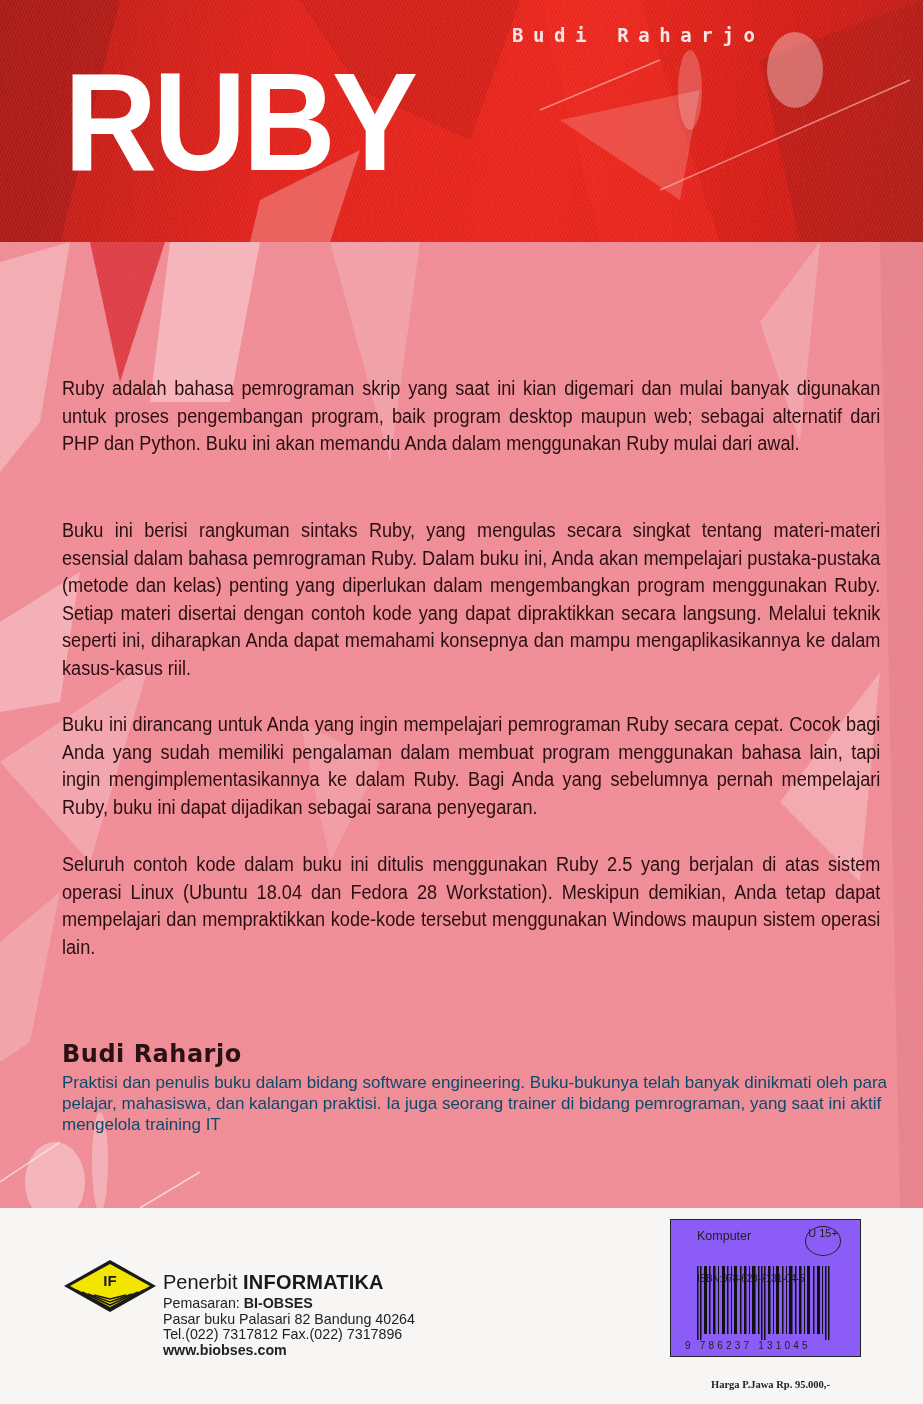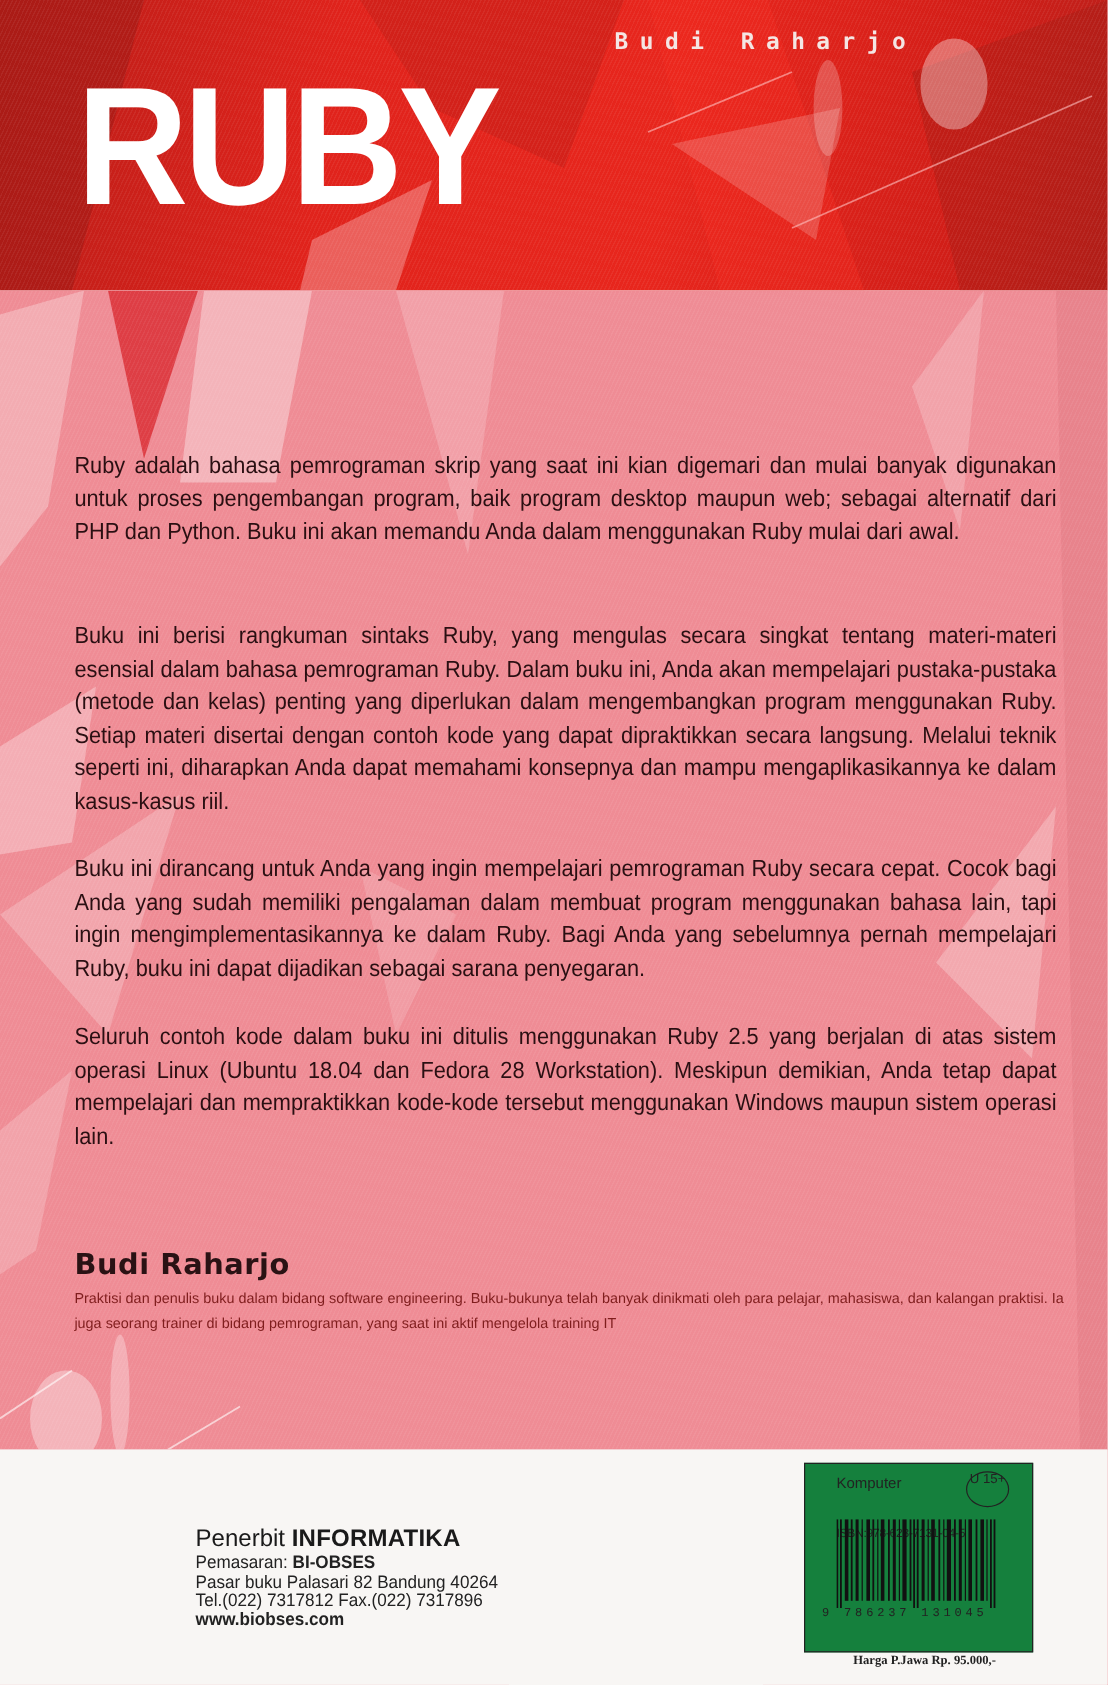--- a/index.html
+++ b/index.html
@@ -19,35 +19,35 @@
   .subtitle{position:absolute;left:76px;top:186px;color:#fbe8e6;font-family:"Liberation Sans",sans-serif;font-weight:bold;font-size:19px;letter-spacing:-0.6px;white-space:nowrap;}
 
   .blurb{position:absolute;left:62px;width:818px;color:#2a0f12;font-family:"Liberation Sans",sans-serif;font-size:19.5px;line-height:27.5px;text-align:justify;transform:scaleX(0.93);transform-origin:left top;}
   .blurb p{margin:0;width:880px;}
   .p1{top:375px;}
   .p2{top:517px;}
   .p3{top:711px;}
   .p4{top:851px;}
 
   .bio-name{position:absolute;left:62px;top:1040px;color:#2a1214;font-family:"DejaVu Sans",sans-serif;font-weight:bold;font-size:24px;letter-spacing:0.5px;}
-  .bio-text{position:absolute;left:62px;top:1072px;width:830px;color:#7f1d1d;font-family:"Liberation Sans",sans-serif;font-size:12px;line-height:21px;}
+  .bio-text{position:absolute;left:62px;top:1072px;width:830px;color:#0c4a6e;font-family:"Liberation Sans",sans-serif;font-size:17px;line-height:21px;}
 
   .logo{position:absolute;left:62px;top:1258px;}
   .pub-name{position:absolute;left:163px;top:1271px;color:#1a1a1a;font-family:"Liberation Sans",sans-serif;font-size:20px;white-space:nowrap;text-align:right;}
   .pub-name b{font-weight:bold;letter-spacing:0.2px;}
   .pub-lines{position:absolute;left:163px;top:1295px;color:#222;font-family:"Liberation Sans",sans-serif;font-size:15px;line-height:15.5px;white-space:nowrap;transform:scaleX(0.95);transform-origin:left top;}
   .pub-lines div{margin:0;}
   .pub-lines b{font-weight:bold;}
 
-  .barcode-box{position:absolute;left:670px;top:1219px;width:191px;height:158px;border:1.5px solid #222;background:#15803d;box-sizing:border-box;}
+  .barcode-box{position:absolute;left:670px;top:1219px;width:191px;height:138px;border:1.5px solid #222;background:#8b5cf6;box-sizing:border-box;}
   .bc-cat{position:absolute;left:26px;top:9px;font-size:12.5px;color:#222;}
   .bc-age{position:absolute;left:134px;top:6px;width:36px;height:30px;border:1.3px solid #222;border-radius:50%;font-size:11px;display:flex;align-items:flex-start;justify-content:center;color:#222;box-sizing:border-box;}
   .bc-isbn{position:absolute;left:26px;top:40px;font-size:10px;color:#222;letter-spacing:-0.2px;margin-top:13px;}
   .bc-bars{position:absolute;left:26px;top:46px;}
-  .bc-digits{position:absolute;left:14px;top:120px;font-family:Liberation Mono, monospace;font-size:10px;color:#222;letter-spacing:3.2px;white-space:nowrap;}
+  .bc-digits{position:absolute;left:14px;top:120px;font-family:Liberation Sans, sans-serif;font-size:10px;color:#222;letter-spacing:3.2px;white-space:nowrap;}
   .bc-price{position:absolute;left:40px;top:131px;font-family:"Liberation Serif",serif;font-weight:bold;font-size:10.5px;color:#222;white-space:nowrap;margin-top:28px;}
 </style>
 </head>
 <body>
 
 <div class="cover">
 
   <div class="top-band">
     <svg width="923" height="242" viewBox="0 0 923 242">
       <polygon points="0,0 120,0 60,242 0,242" fill="#9e1a16" opacity="0.55"></polygon>
@@ -99,20 +99,31 @@
     </div>
   <div class="blurb p4">
       <p>Seluruh contoh kode dalam buku ini ditulis menggunakan Ruby 2.5 yang berjalan di atas sistem operasi Linux (Ubuntu 18.04 dan Fedora 28 Workstation). Meskipun demikian, Anda tetap dapat mempelajari dan mempraktikkan kode-kode tersebut menggunakan Windows maupun sistem operasi lain.</p>
     </div>
 
   <div class="bio-name">Budi Raharjo</div>
   <div class="bio-text">Praktisi dan penulis buku dalam bidang software engineering. Buku-bukunya telah banyak dinikmati oleh para pelajar, mahasiswa, dan kalangan praktisi. Ia juga seorang trainer di bidang pemrograman, yang saat ini aktif mengelola training IT</div>
 
   <div class="white-band"></div>
 
+  <div class="logo">
+    <svg width="96" height="56" viewBox="0 0 96 56">
+      <polygon points="48,2 94,28 48,54 2,28" fill="#1a1a1a"></polygon>
+      <polygon points="48,6 88,28 48,50 8,28" fill="#f2e600"></polygon>
+      <polyline points="14,32 48,50 82,32" fill="none" stroke="#1a1a1a" stroke-width="1.6"></polyline>
+      <polyline points="20,34 48,47 76,34" fill="none" stroke="#1a1a1a" stroke-width="1.6"></polyline>
+      <polyline points="26,36 48,44 70,36" fill="none" stroke="#1a1a1a" stroke-width="1.6"></polyline>
+      <polyline points="32,37 48,41 64,37" fill="none" stroke="#1a1a1a" stroke-width="1.6"></polyline>
+      <text x="48" y="28" text-anchor="middle" font-family="Liberation Sans, sans-serif" font-weight="bold" font-size="15" fill="#1a1a1a">IF</text>
+    </svg>
+  </div>
 
   <div class="pub-name">
     <span>Penerbit</span>
     <b>INFORMATIKA</b>
   </div>
   <div class="pub-lines">
     <div><span>Pemasaran:</span> <b>BI-OBSES</b></div>
     <div>Pasar buku Palasari 82 Bandung 40264</div>
     <div>Tel.(022) 7317812 Fax.(022) 7317896</div>
     <div><b>www.biobses.com</b></div>

